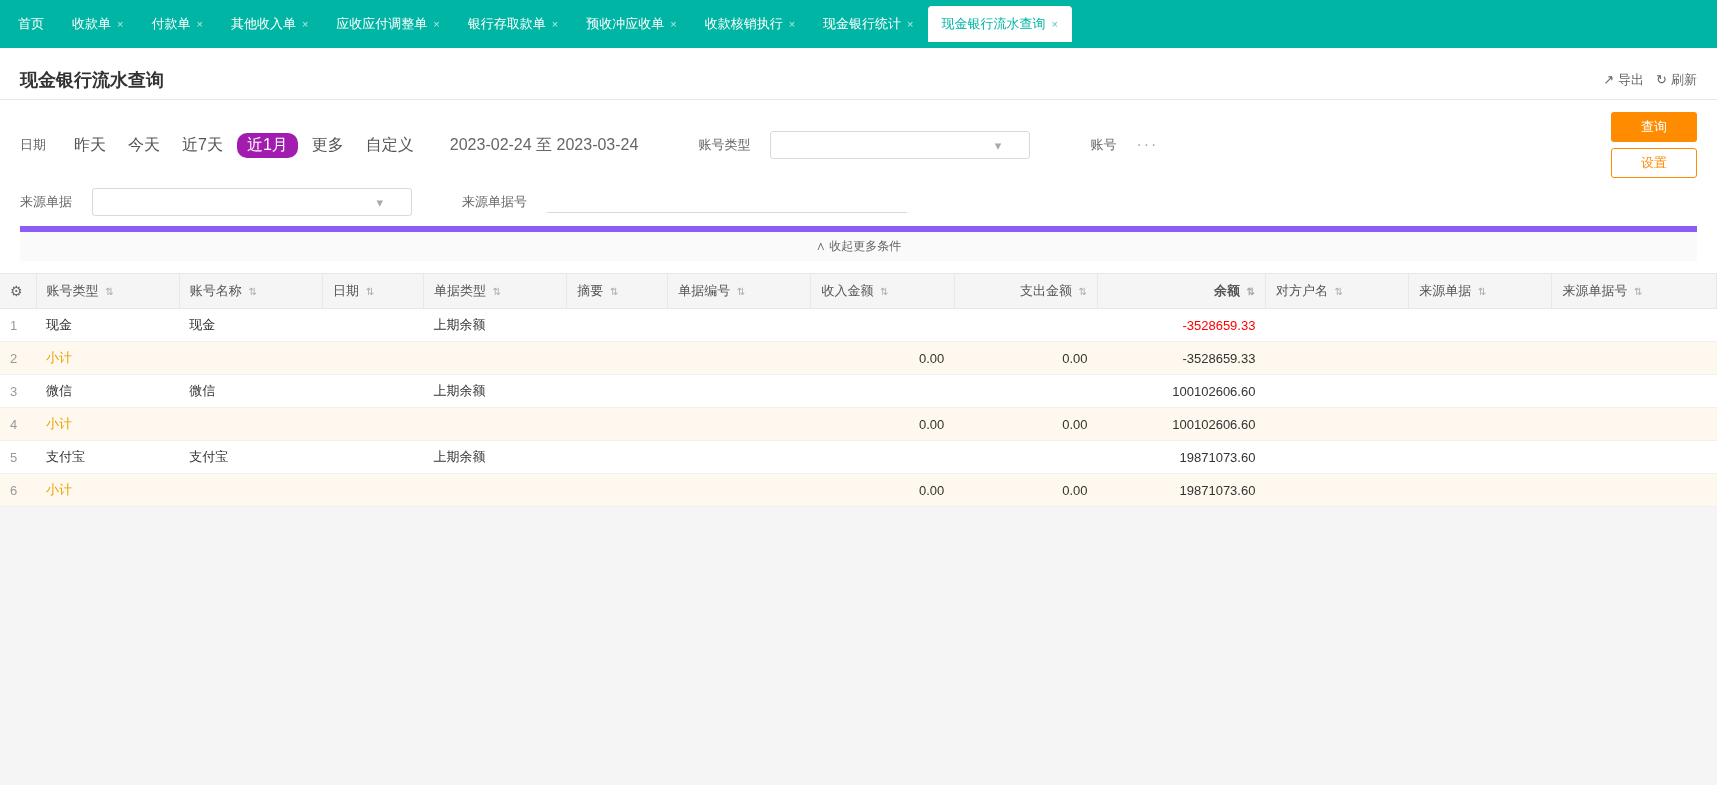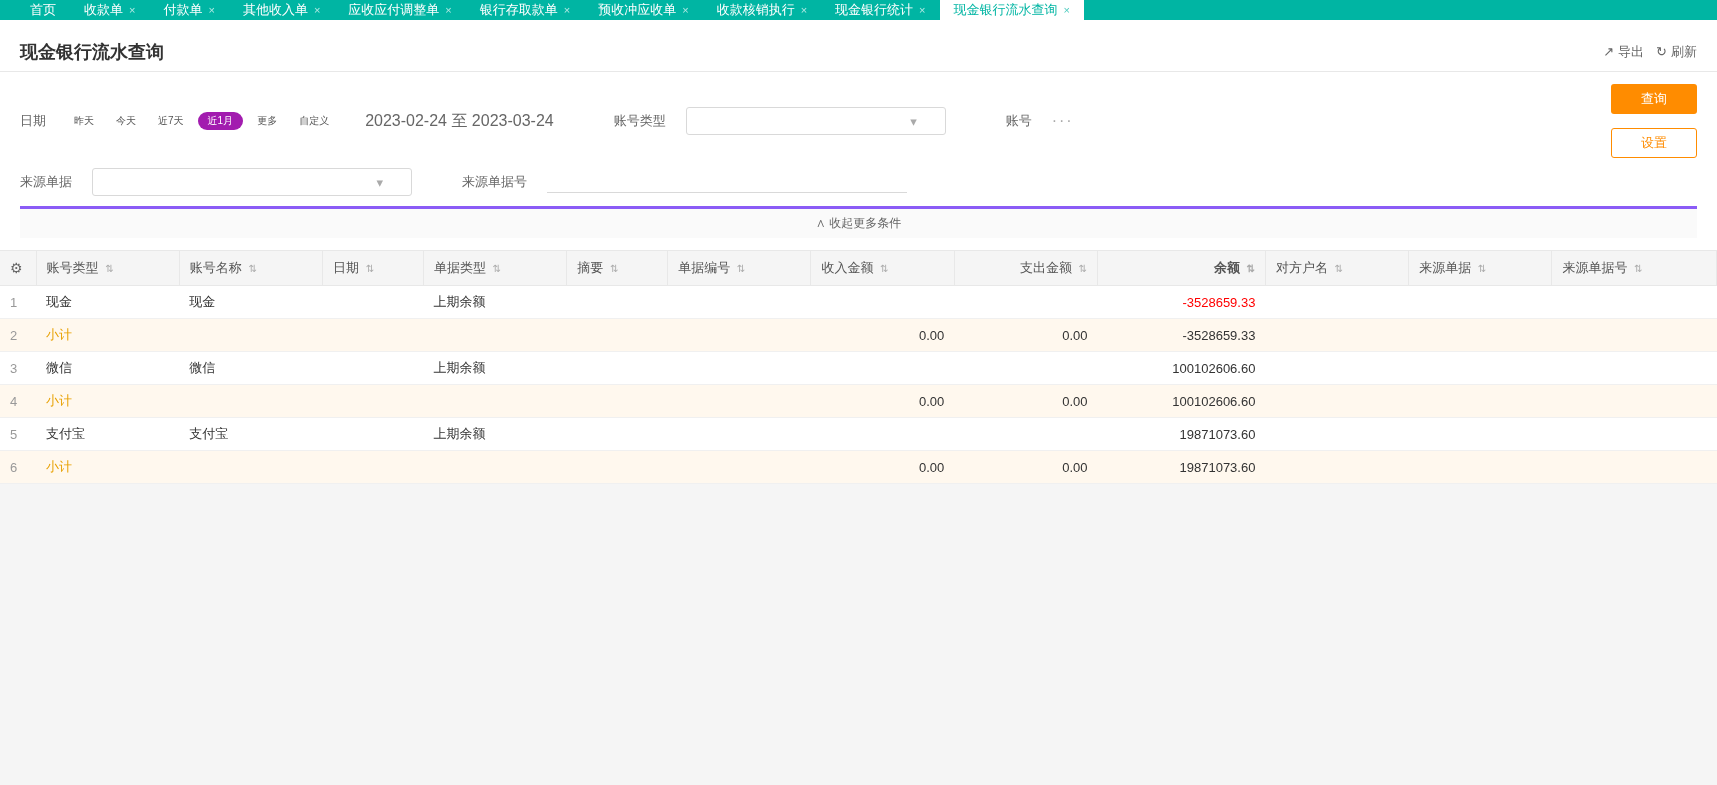--- a/index.html
+++ b/index.html
@@ -3,22 +3,22 @@
   <meta charset="utf-8">
   <style>
     * { box-sizing: border-box; margin: 0; padding: 0; font-family: 'Microsoft YaHei', Arial, sans-serif; }
     body { background: #f5f5f5; font-size: 13px; color: #333; }
 
     
     .top-nav {
       background: #00b5a3;
       display: flex;
       align-items: center;
-      height: 20px;
-      padding: 0 16px;
+      height: 48px;
+      padding: 0 4px;
       overflow: hidden;
     }
     .nav-item {
       color: #fff;
       padding: 0 14px;
       height: 36px;
       line-height: 36px;
       cursor: pointer;
       white-space: nowrap;
       font-size: 13px;
@@ -60,42 +60,42 @@
     .filter-row {
       display: flex;
       align-items: center;
       gap: 20px;
       margin-bottom: 10px;
     }
     .filter-row:last-child { margin-bottom: 0; }
     .filter-label { color: #666; white-space: nowrap; font-size: 13px; }
     .date-options { display: flex; align-items: center; gap: 6px; }
     .date-opt {
-      padding: 2px 8px; cursor: pointer; border-radius: 3px; font-size: 10px; color: #555;
+      padding: 2px 8px; cursor: pointer; border-radius: 3px; font-size: 16px; color: #555;
     }
     .date-opt.active {
       background: #a21caf; color: #fff; border-radius: 10px; padding: 2px 10px;
     }
     .date-range { font-size: 16px; color: #666; }
     .filter-select {
       border: 1px solid #d9d9d9; border-radius: 3px; padding: 4px 28px 4px 8px;
       min-width: 180px; background: #fff; cursor: pointer; position: relative;
       display: inline-flex; align-items: center; justify-content: space-between;
       font-size: 13px; color: #999; height: 28px;
     }
     .filter-input {
       border: none; border-bottom: 1px solid #d9d9d9; padding: 3px 6px;
       min-width: 300px; background: #fff; font-size: 13px; outline: none;
       color: #333;
     }
     .filter-dots { color: #aaa; cursor: pointer; font-size: 16px; letter-spacing: 2px; }
 
     .collapse-bar {
       text-align: center; padding: 6px 0; cursor: pointer; color: #666; font-size: 12px;
-      background: #fafafa; border-top: 3px solid #8b5cf6;
+      background: #fafafa; border-top: 6px solid #8b5cf6;
     }
 
     
     .query-btn {
       background: #ff8c00; color: #fff; border: none; border-radius: 3px;
       padding: 6px 18px; cursor: pointer; font-size: 13px;
     }
     .settings-btn {
       background: #fff; color: #ff8c00; border: 1px solid #ff8c00; border-radius: 3px;
       padding: 5px 29px; cursor: pointer; font-size: 13px;
@@ -214,21 +214,21 @@
 
     <span style="margin-left: 40px;" class="filter-label">账号类型</span>
     <div class="filter-select" style="min-width: 260px;">
       <span></span>
       <span style="color:#aaa;">▾</span>
     </div>
 
     <span style="margin-left: 40px;" class="filter-label">账号</span>
     <span class="filter-dots">···</span>
 
-    <div style="margin-left: auto; display: flex; flex-direction: column; gap: 14px;">
+    <div style="margin-left: auto; display: flex; flex-direction: column; gap: 6px;">
       <button class="query-btn">查询</button>
       <button class="settings-btn">设置</button>
     </div>
   </div>
 
   <div class="filter-row">
     <span class="filter-label">来源单据</span>
     <div class="filter-select" style="min-width: 320px;">
       <span></span>
       <span style="color:#aaa;">▾</span>

